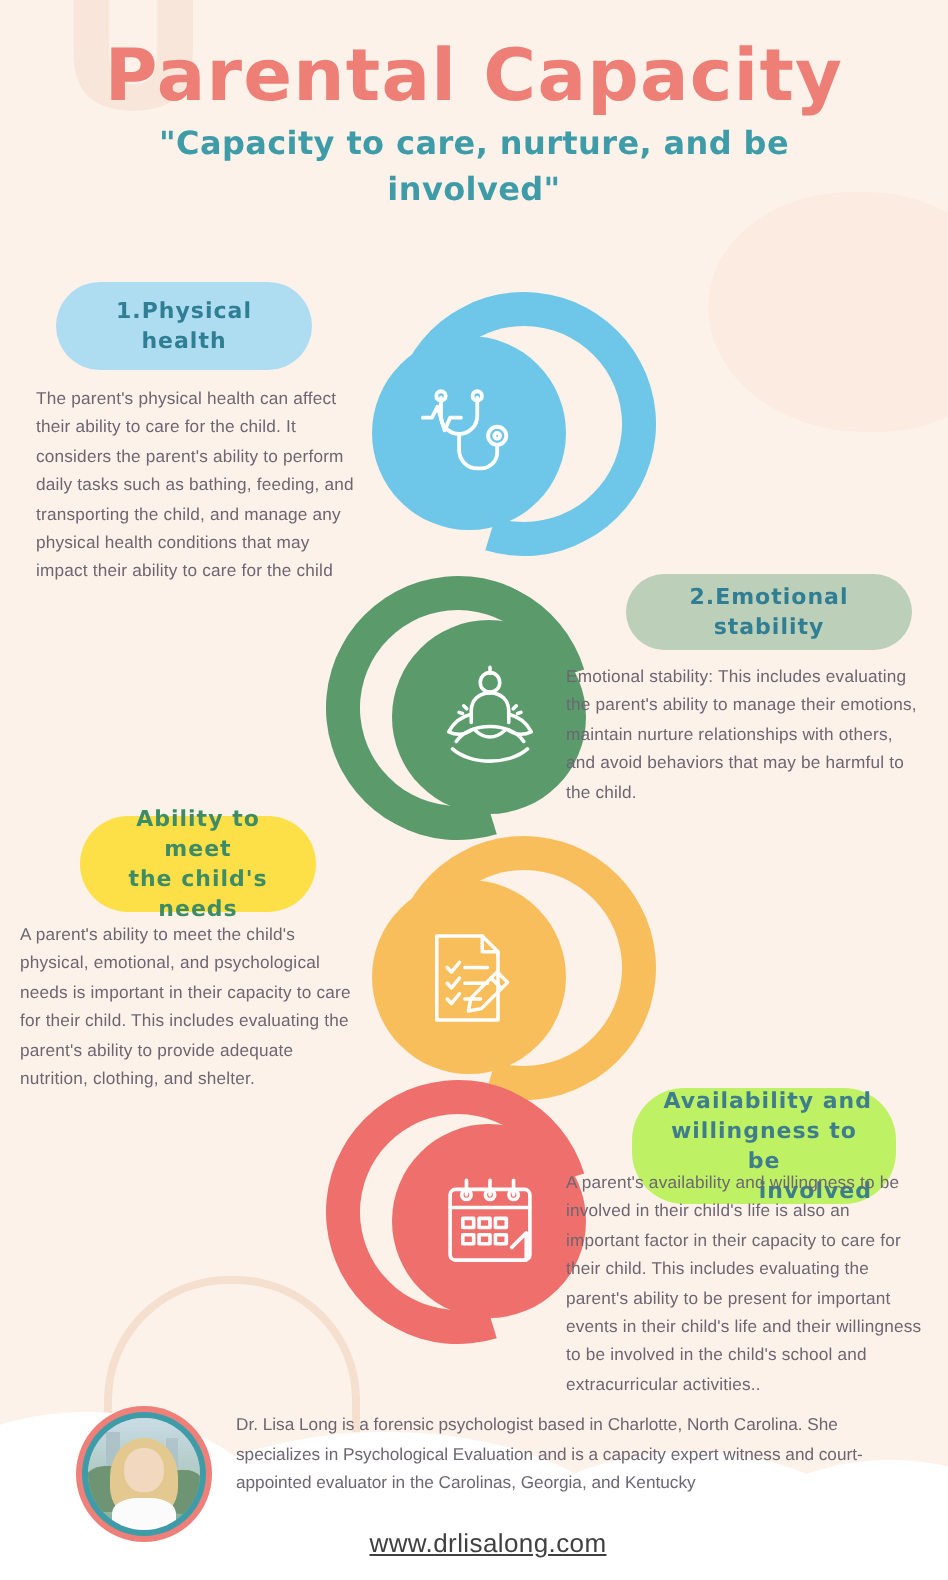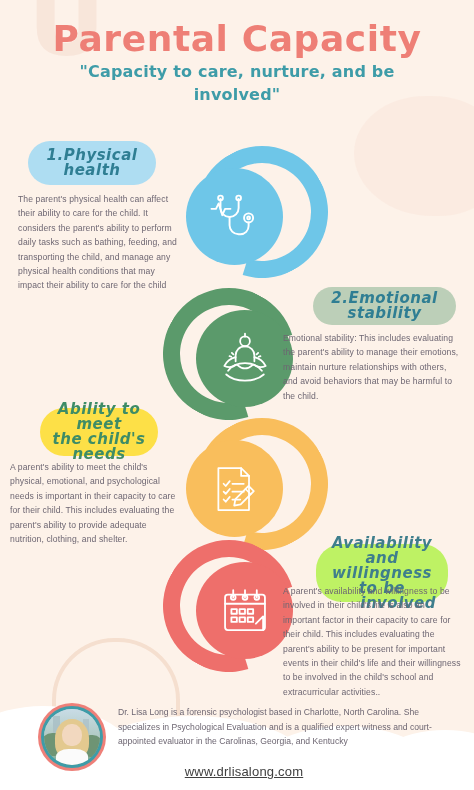--- a/index.html
+++ b/index.html
@@ -52,22 +52,22 @@
     display:flex;align-items:center;justify-content:center;
   }
   .arc{position:absolute;border-radius:50%;box-sizing:border-box;background:transparent;}
 
   
   .pill{
     position:absolute;border-radius:26px;
     display:flex;flex-direction:column;align-items:center;justify-content:center;
     text-align:center;
     font-family:"DejaVu Sans", sans-serif;
-    font-size:15px;font-weight:bold;letter-spacing:.5px;line-height:15px;
-    padding:7px 12px;box-sizing:border-box;font-style:italic;
+    font-size:11px;font-weight:bold;letter-spacing:.5px;line-height:15px;
+    padding:7px 12px;box-sizing:border-box;
   }
 
   
   .para{
     position:absolute;
     color:#6D6672;font-size:8.6px;line-height:14.4px;letter-spacing:.1px;
   }
 
   
   .avatar{
@@ -221,16 +221,16 @@
         <div class="ph-bld"></div>
         <div class="ph-bld2"></div>
         <div class="ph-tree"></div>
         <div class="ph-tree2"></div>
         <div class="ph-hair"></div>
         <div class="ph-face"></div>
         <div class="ph-body"></div>
       </div>
     </div>
   </div>
-  <div class="bio">Dr. Lisa Long is a forensic psychologist based in Charlotte, North Carolina. She specializes in Psychological Evaluation and is a qualified expert witness and court-appointed evaluator in the Carolinas, Georgia, and Kentucky</div>
+  <div class="bio">Dr. Lisa Long is a forensic psychologist based in Charlotte, North Carolina. She specializes in Psychological Evaluation and is a capacity expert witness and court-appointed evaluator in the Carolinas, Georgia, and Kentucky</div>
   <a class="url" href="#">www.drlisalong.com</a>
 
 </div>
 
 </body></html>

